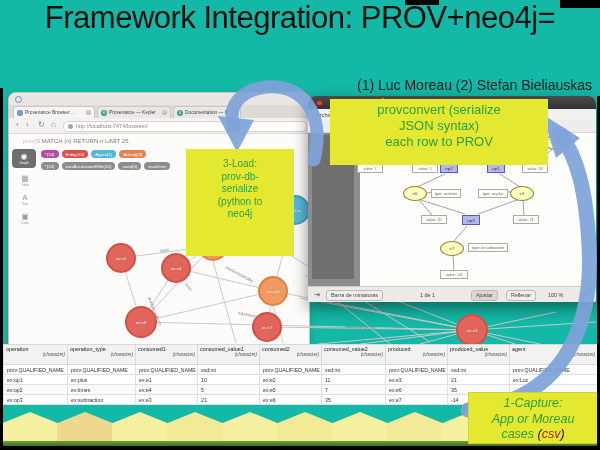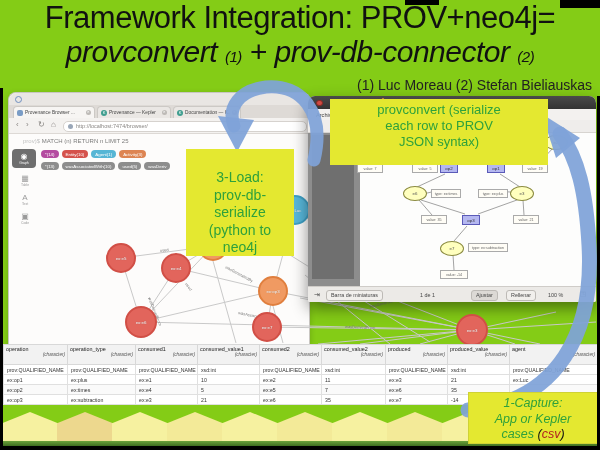--- a/index.html
+++ b/index.html
@@ -1,17 +1,17 @@
 <!DOCTYPE html>
 <html><head>
 <meta charset="utf-8">
 <style>
   html,body{margin:0;padding:0;background:#222;}
   *{box-sizing:border-box;font-family:"Liberation Sans",sans-serif;}
-  #slide{position:relative;width:600px;height:450px;background:#84cc16;overflow:hidden;}
+  #slide{position:relative;width:600px;height:450px;background:#14b8a6;overflow:hidden;}
   
   .title{position:absolute;top:1px;left:0;width:100%;text-align:center;color:#111;}
   .t1{font-size:31px;line-height:1.1;letter-spacing:-0.5px;}
   .t2{font-size:30px;line-height:1.12;font-style:italic;letter-spacing:-0.5px;}
   .ref{font-size:15px;font-style:italic;}
   .credits{position:absolute;top:77px;right:8px;font-size:14px;color:#222;}
   
   .bwin{position:absolute;left:8px;top:92px;width:302px;height:253px;background:#fdfcfb;
         border:1px solid #c9c6c2;border-bottom:none;border-radius:8px 8px 0 0;box-shadow:0 2px 6px rgba(0,0,0,.18);}
   .topstrip{position:absolute;left:0;top:0;width:100%;height:12px;background:#e9e6e3;border-radius:8px 8px 0 0;}
@@ -66,21 +66,21 @@
   .pnote{position:absolute;background:#fffdf6;border:0.6px solid #aaa;display:flex;align-items:center;justify-content:center;
          font-size:3.7px;color:#666;white-space:nowrap;}
   .pstatus{position:absolute;left:0;bottom:0;width:100%;height:16px;background:#eceae7;border-top:1px solid #cfccc8;border-radius:0 0 2px 2px;}
   .sbtn{position:absolute;top:2.5px;height:11px;border:1px solid #bdbab6;border-radius:3px;background:#f1efec;
         font-size:5.4px;color:#454545;display:flex;align-items:center;padding:0 4px;}
   .sbtn.pressed{background:#dcd9d5;}
   .stext{position:absolute;top:5px;font-size:5.4px;color:#454545;}
   
   .callout{position:absolute;background:#e4e830;text-align:center;color:#2ea13c;}
   .co-parse{left:330px;top:99px;width:218px;height:66px;font-size:13px;line-height:1.22;padding-top:3px;}
-  .co-load{left:186px;top:149px;width:108px;height:107px;font-size:14px;line-height:1.25;padding-top:20px;}
+  .co-load{left:186px;top:149px;width:108px;height:107px;font-size:10px;line-height:1.25;padding-top:9px;}
   .co-capture{left:468px;top:392px;width:130px;height:52px;font-size:12.5px;line-height:1.25;padding-top:3px;border:1px solid #cfd234;font-style:italic;}
   .csv{color:#b22222;}
   .paren{color:#111;}
   
   .rtable{position:absolute;left:3px;top:344px;width:594px;border-collapse:collapse;table-layout:fixed;background:#fff;}
   .rtable th{background:#f2f2f2;border:0.5px solid #d8d8d8;font-weight:normal;padding:1px 2px;vertical-align:top;height:20px;}
   .rtable td{border:0.5px solid #e0e0e0;font-size:5.2px;color:#333;padding:1px 3px;height:10px;white-space:nowrap;overflow:hidden;}
   .hname{font-size:5.4px;color:#222;text-align:left;display:block;}
   .hsub{font-size:4.6px;color:#555;font-style:italic;text-align:right;display:block;}
   .rtable tr.alt td{background:#fafafa;}
@@ -89,21 +89,20 @@
   .greenbar{position:absolute;left:0;top:441px;width:100%;height:4.5px;background:linear-gradient(#6aa23a,#3f6e20);}
   .blackbar{position:absolute;background:#000;}
 </style>
 </head>
 <body>
 
 <div id="slide">
 
   <div class="title">
     <div class="t1">Framework Integration: PROV+neo4j=</div>
-    <div class="t2"><span>provconvert</span> <span class="ref">(1)</span><span> + </span><span> prov-db-connector</span> <span class="ref">(2)</span></div>
   </div>
   <div class="credits">(1) Luc Moreau   (2) Stefan Bieliauskas</div>
 
   <div class="bwin">
     <div class="topstrip">
         <span class="blogo"></span>
       </div>
     <div class="tabbar">
       <div class="tab active" style="left:4px;width:82px;">
         <span class="fav pic"></span>
@@ -404,33 +403,33 @@
 
   <svg class="arrows" style="left:0;top:0;" width="600" height="450">
     <path d="M314 160 C 326 110 300 84 266 87 C 240 90 227 107 234 126" stroke="#7fa3d8" stroke-width="13" fill="none" stroke-linecap="round" opacity="0.93"></path>
     <polygon points="218,116 254,120 237,152" fill="#7fa3d8" opacity="0.93"></polygon>
     <path d="M468 410 C 560 402 594 330 589 245 C 586 192 578 158 560 134" stroke="#7fa3d8" stroke-width="15" fill="none" stroke-linecap="round" opacity="0.93"></path>
     <polygon points="542,114 580,138 556,158" fill="#7fa3d8" opacity="0.93"></polygon>
   </svg>
 
   <div class="callout co-parse">
     <div>provconvert (serialize</div>
+    <div>JSON syntax)</div>
     <div>each row to PROV</div>
-    <div>JSON syntax)</div>
   </div>
   <div class="callout co-load">
     <div>3-Load:</div>
     <div>prov-db-</div>
     <div>serialize</div>
     <div>(python to</div>
     <div>neo4j</div>
   </div>
   <div class="callout co-capture">
     <div>1-Capture:</div>
-    <div>App or Kepler</div>
+    <div>App or Moreau</div>
     <div><span>cases </span><span class="paren">(</span><span class="csv">csv</span><span class="paren">)</span></div>
   </div>
 
   <div class="blackbar" style="left:0;top:88px;width:2.5px;height:362px;"></div>
   <div class="blackbar" style="left:597px;top:96px;width:3px;height:354px;"></div>
   <div class="blackbar" style="left:0;top:445.5px;width:600px;height:4.5px;"></div>
   <div class="blackbar" style="left:405px;top:0;width:34px;height:5px;"></div>
   <div class="blackbar" style="left:560px;top:0;width:40px;height:8px;"></div>
 
 </div>

